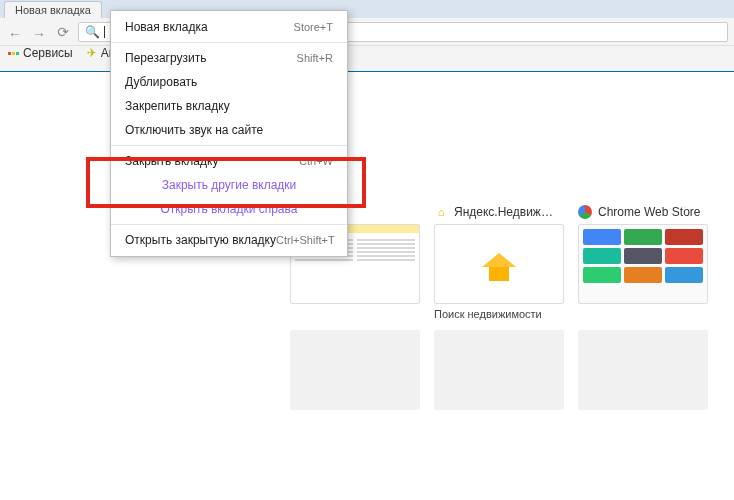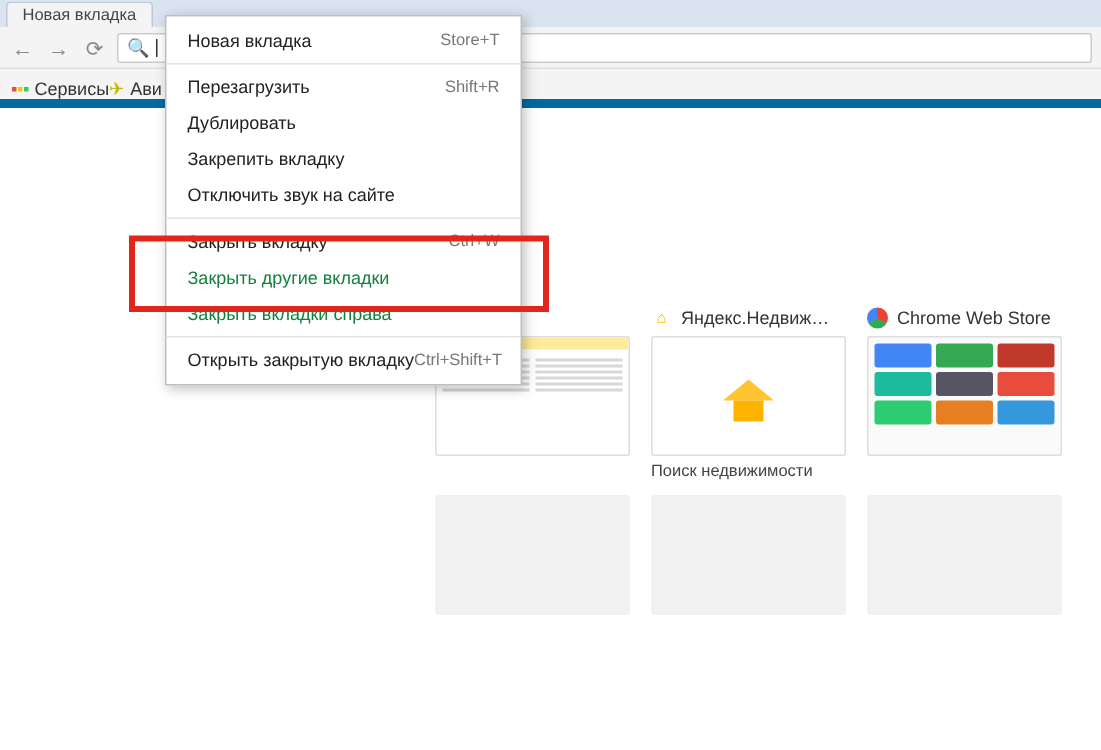--- a/index.html
+++ b/index.html
@@ -59,23 +59,24 @@
   }
   .address-bar .search-icon {
     color: #888;
     font-size: 12px;
     margin-right: 4px;
   }
   .bookmarks-bar {
     height: 26px;
     background: #f4f4f4;
     display: flex;
-    align-items: flex-end;
+    align-items: flex-start;
     padding: 0 8px;
-    border-bottom: 6px solid #0369a1;
+    gap: 14px;
+    border-bottom: 1px solid #0369a1;
     font-size: 12px;
     color: #333;
   }
   .apps-icon {
     display: inline-flex;
     gap: 1px;
   }
   .apps-icon span {
     width: 3px; height: 3px; display: inline-block;
   }
@@ -96,21 +97,21 @@
   }
   .menu-item {
     display: flex;
     justify-content: space-between;
     align-items: center;
     padding: 5px 14px;
     font-size: 12px;
     color: #222;
     white-space: nowrap;
   }
-  .menu-item.disabled { color: #15803d; }
+  .menu-item.disabled { color: #8b5cf6; justify-content: center; }
   .menu-shortcut { color: #777; font-size: 11px; }
   .menu-sep {
     height: 1px;
     background: #e4e4e4;
     margin: 3px 0;
   }
   .highlight-box {
     position: absolute;
     border: 4px solid #e3261a;
     z-index: 20;
@@ -257,21 +258,21 @@
   </div>
   <div class="menu-sep"></div>
   <div class="menu-item">
     <span>Закрыть вкладку</span>
     <span class="menu-shortcut">Ctrl+W</span>
   </div>
   <div class="menu-item disabled">
     <span>Закрыть другие вкладки</span>
   </div>
   <div class="menu-item disabled">
-    <span>Закрыть вкладки справа</span>
+    <span>Открыть вкладки справа</span>
   </div>
   <div class="menu-sep"></div>
   <div class="menu-item">
     <span>Открыть закрытую вкладку</span>
     <span class="menu-shortcut">Ctrl+Shift+T</span>
   </div>
 </div>
 
 <div class="highlight-box" style="top: 157px; left: 86px; width: 280px; height: 51px;"></div>
 

